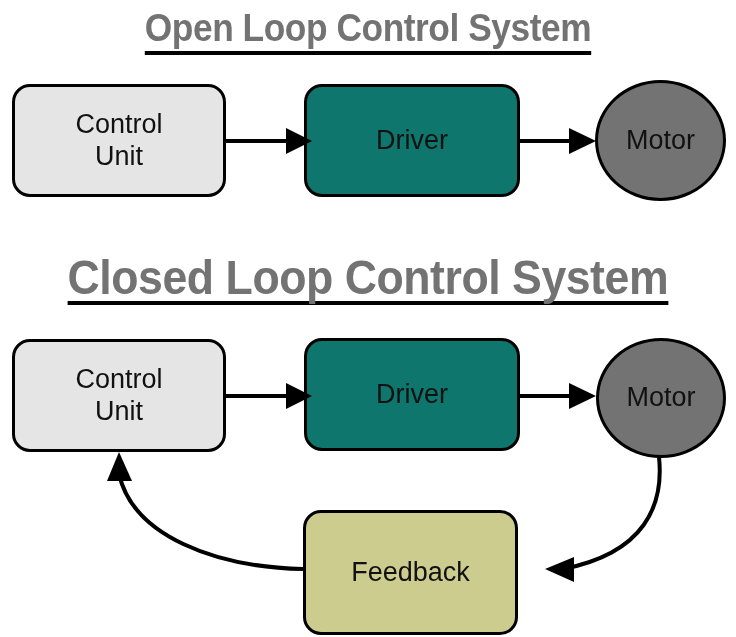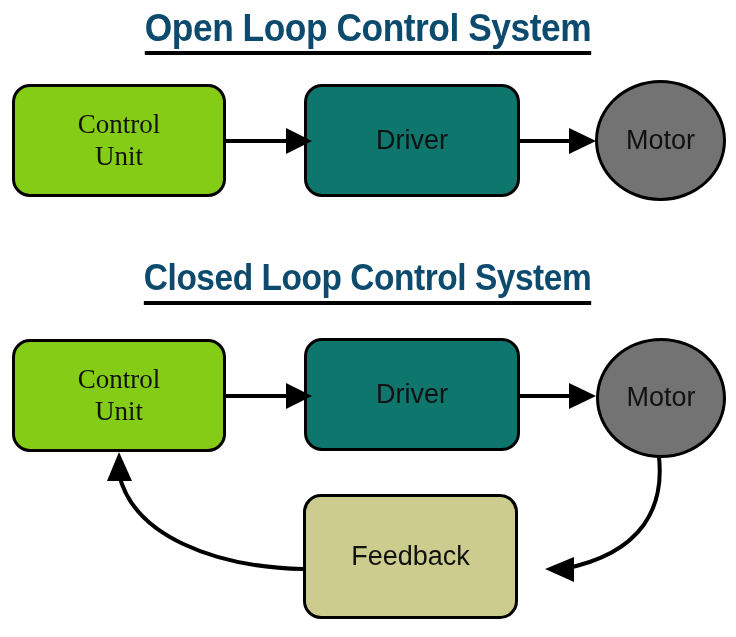--- a/index.html
+++ b/index.html
@@ -24,65 +24,65 @@
     top: 0;
     width: 736px;
     height: 637px;
   }
 
   .section-title {
     position: absolute;
     width: 736px;
     text-align: center;
     font-weight: bold;
-    color: #0c4a6e;
+    color: #737373;
     letter-spacing: -0.5px;
     white-space: nowrap;
   }
   .section-title .title-text {
     display: inline-block;
     border-bottom: 4px solid #000000;
     padding-bottom: 1px;
     transform: scaleX(0.93);
   }
 
   #title-open  { top: 6px;   font-size: 38px; line-height: 44px; }
-  #title-closed{ top: 256px; font-size: 36px; line-height: 44px; }
+  #title-closed{ top: 256px; font-size: 48px; line-height: 44px; }
 
   
   .node {
     position: absolute;
     border: 3px solid #000000;
     display: flex;
     align-items: center;
     justify-content: center;
     text-align: center;
     font-size: 27px;
     line-height: 1.18;
     color: #111111;
     font-family: "Liberation Sans", "DejaVu Sans", sans-serif;
   }
   .node.rounded { border-radius: 18px; }
   .node.circle  { border-radius: 50%; }
 
-  .fill-yellow { background: #84cc16; font-family: Liberation Serif, serif; }
+  .fill-yellow { background: #e5e5e5; }
   .fill-blue   { background: #0f766e; }
   .fill-cyan   { background: #737373; }
   .fill-olive  { background: #cccc8f; }
 
   
   #node-cu-open     { left: 12px;  top: 84px;  width: 214px; height: 113px; }
   #node-driver-open { left: 304px; top: 84px;  width: 216px; height: 113px; }
   #node-motor-open  { left: 595px; top: 80px;  width: 131px; height: 121px; }
 
   
   #node-cu-closed     { left: 12px;  top: 339px; width: 214px; height: 113px; }
   #node-driver-closed { left: 304px; top: 338px; width: 216px; height: 113px; }
   #node-motor-closed  { left: 596px; top: 338px; width: 130px; height: 120px; }
-  #node-feedback      { left: 303px; top: 494px; width: 215px; height: 125px; }
+  #node-feedback      { left: 303px; top: 510px; width: 215px; height: 125px; }
 
   
   #connectors {
     position: absolute;
     left: 0; top: 0;
     width: 736px; height: 637px;
     pointer-events: none;
   }
   #connectors .edge {
     fill: none;

